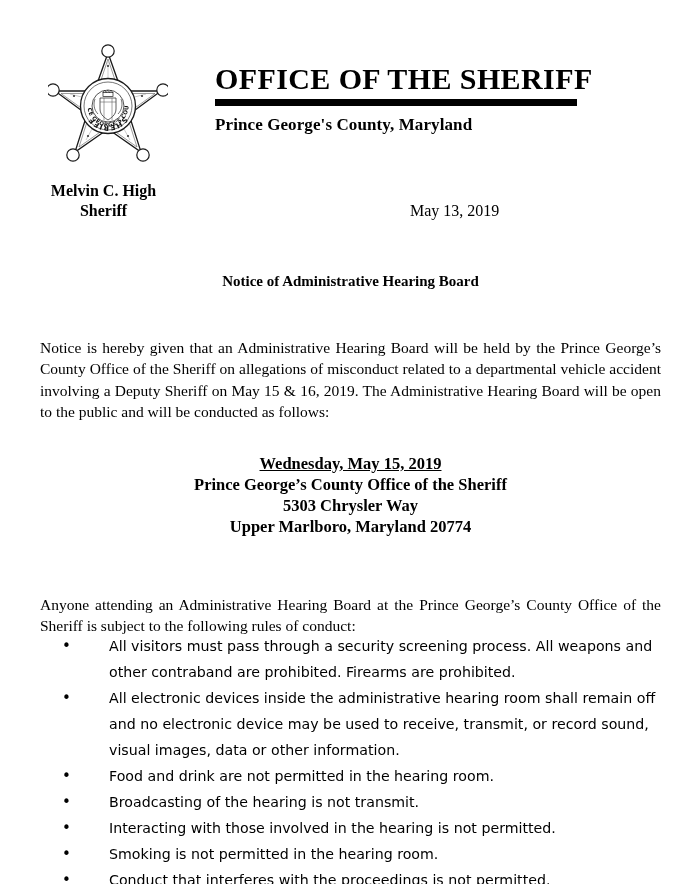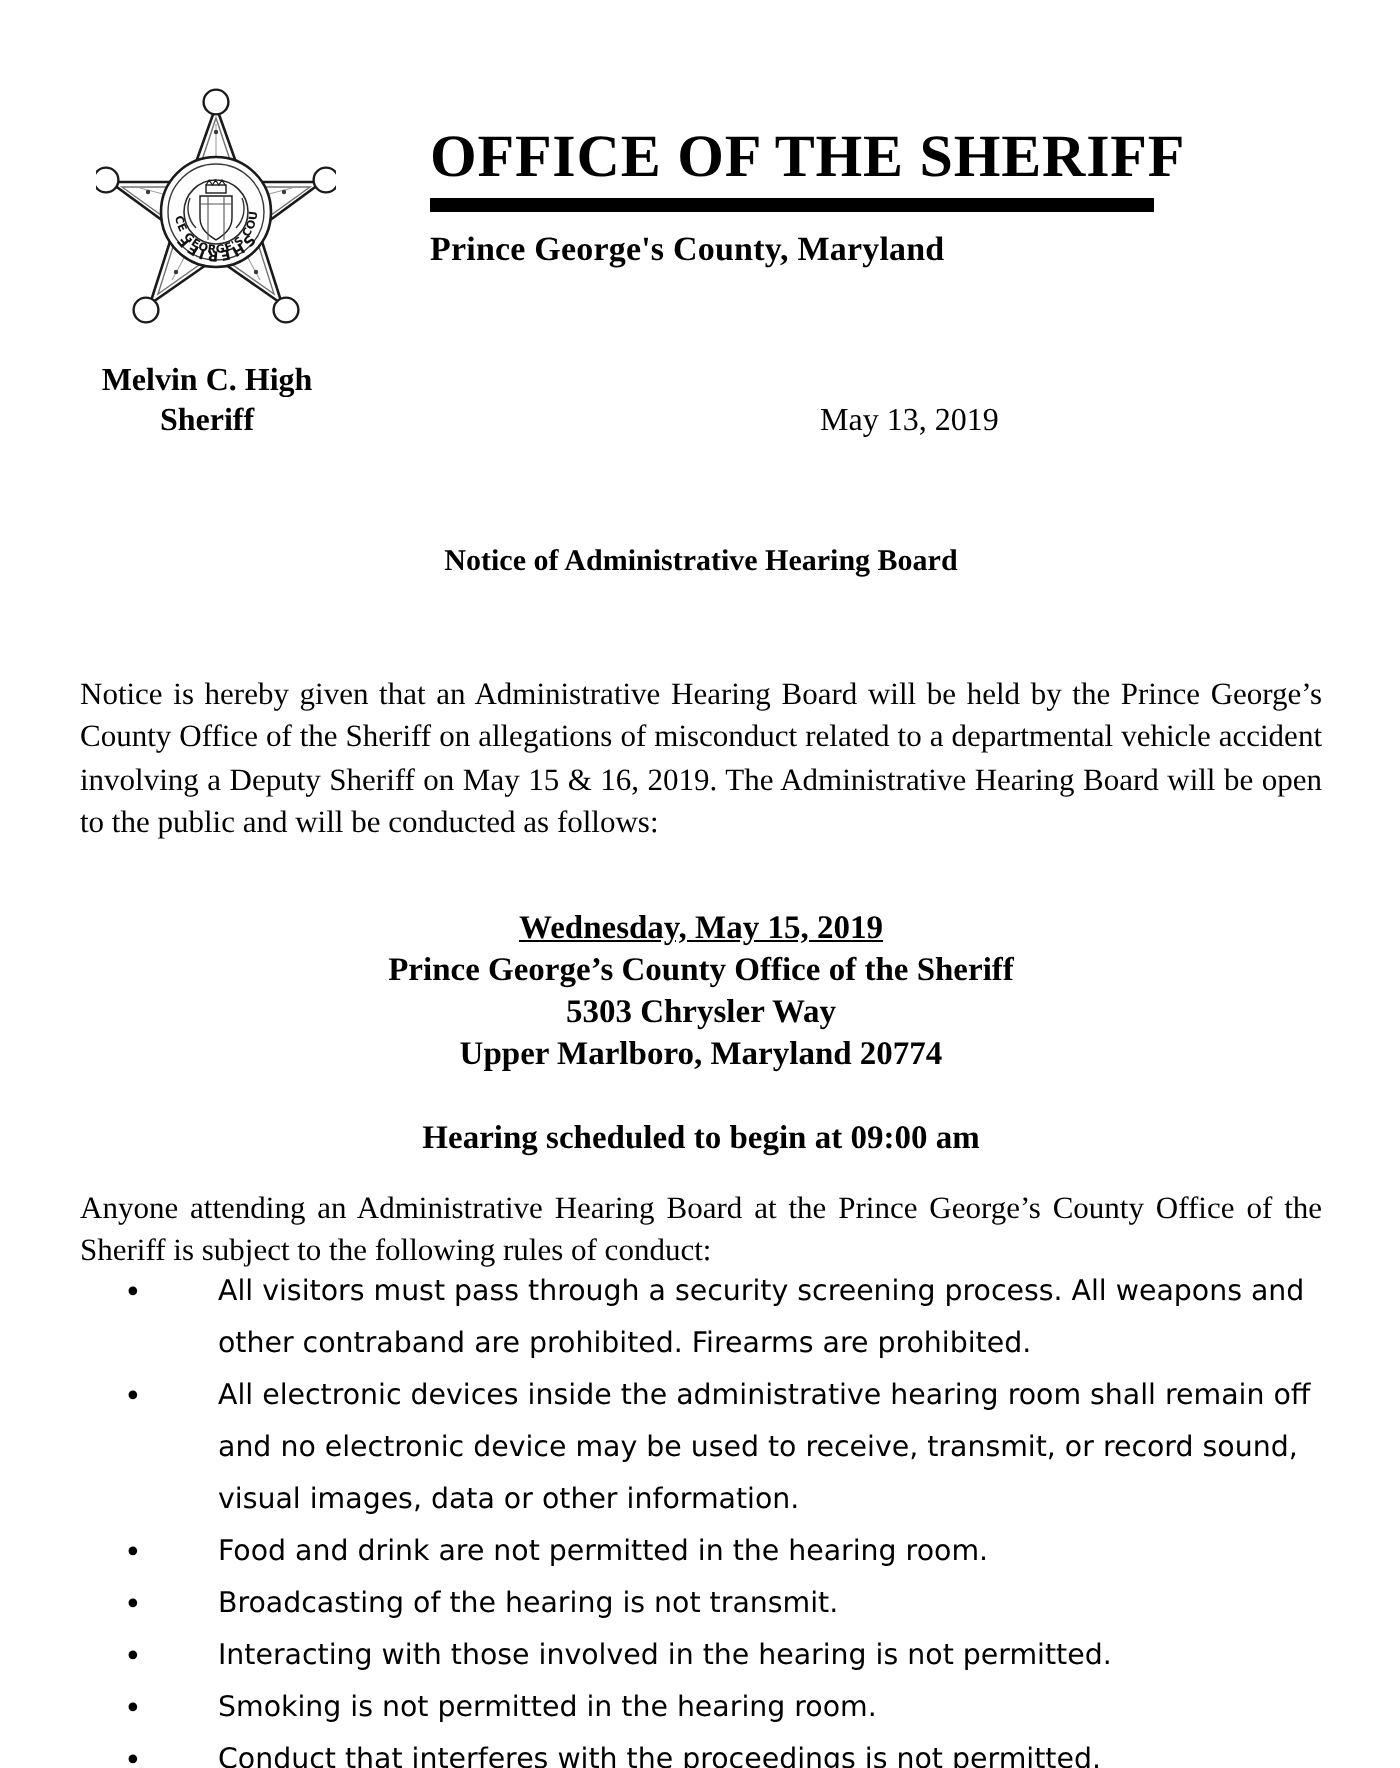--- a/index.html
+++ b/index.html
@@ -233,21 +233,20 @@
 
   <div class="doc-heading">Notice of Administrative Hearing Board</div>
 
   <p class="para para-intro">Notice is hereby given that an Administrative Hearing Board will be held by the Prince George’s County Office of the Sheriff on allegations of misconduct related to a departmental vehicle accident involving a Deputy Sheriff on May 15 &amp; 16, 2019. The Administrative Hearing Board will be open to the public and will be conducted as follows:</p>
 
   <div class="hearing-block">
     <div class="hearing-date">Wednesday, May 15, 2019</div>
     <div>Prince George’s County Office of the Sheriff</div>
     <div>5303 Chrysler Way</div>
     <div>Upper Marlboro, Maryland 20774</div>
-    <div class="hearing-time">Hearing scheduled to begin at 09:00 am</div>
   </div>
 
   <p class="para para-rules-lead">Anyone attending an Administrative Hearing Board at the Prince George’s County Office of the Sheriff is subject to the following rules of conduct:</p>
 
   <ul class="rules-list">
       <li>
         <span class="bullet">•</span>
         <span class="rule-text">All visitors must pass through a security screening process. All weapons and other contraband are prohibited. Firearms are prohibited.</span>
       </li>
       <li>

